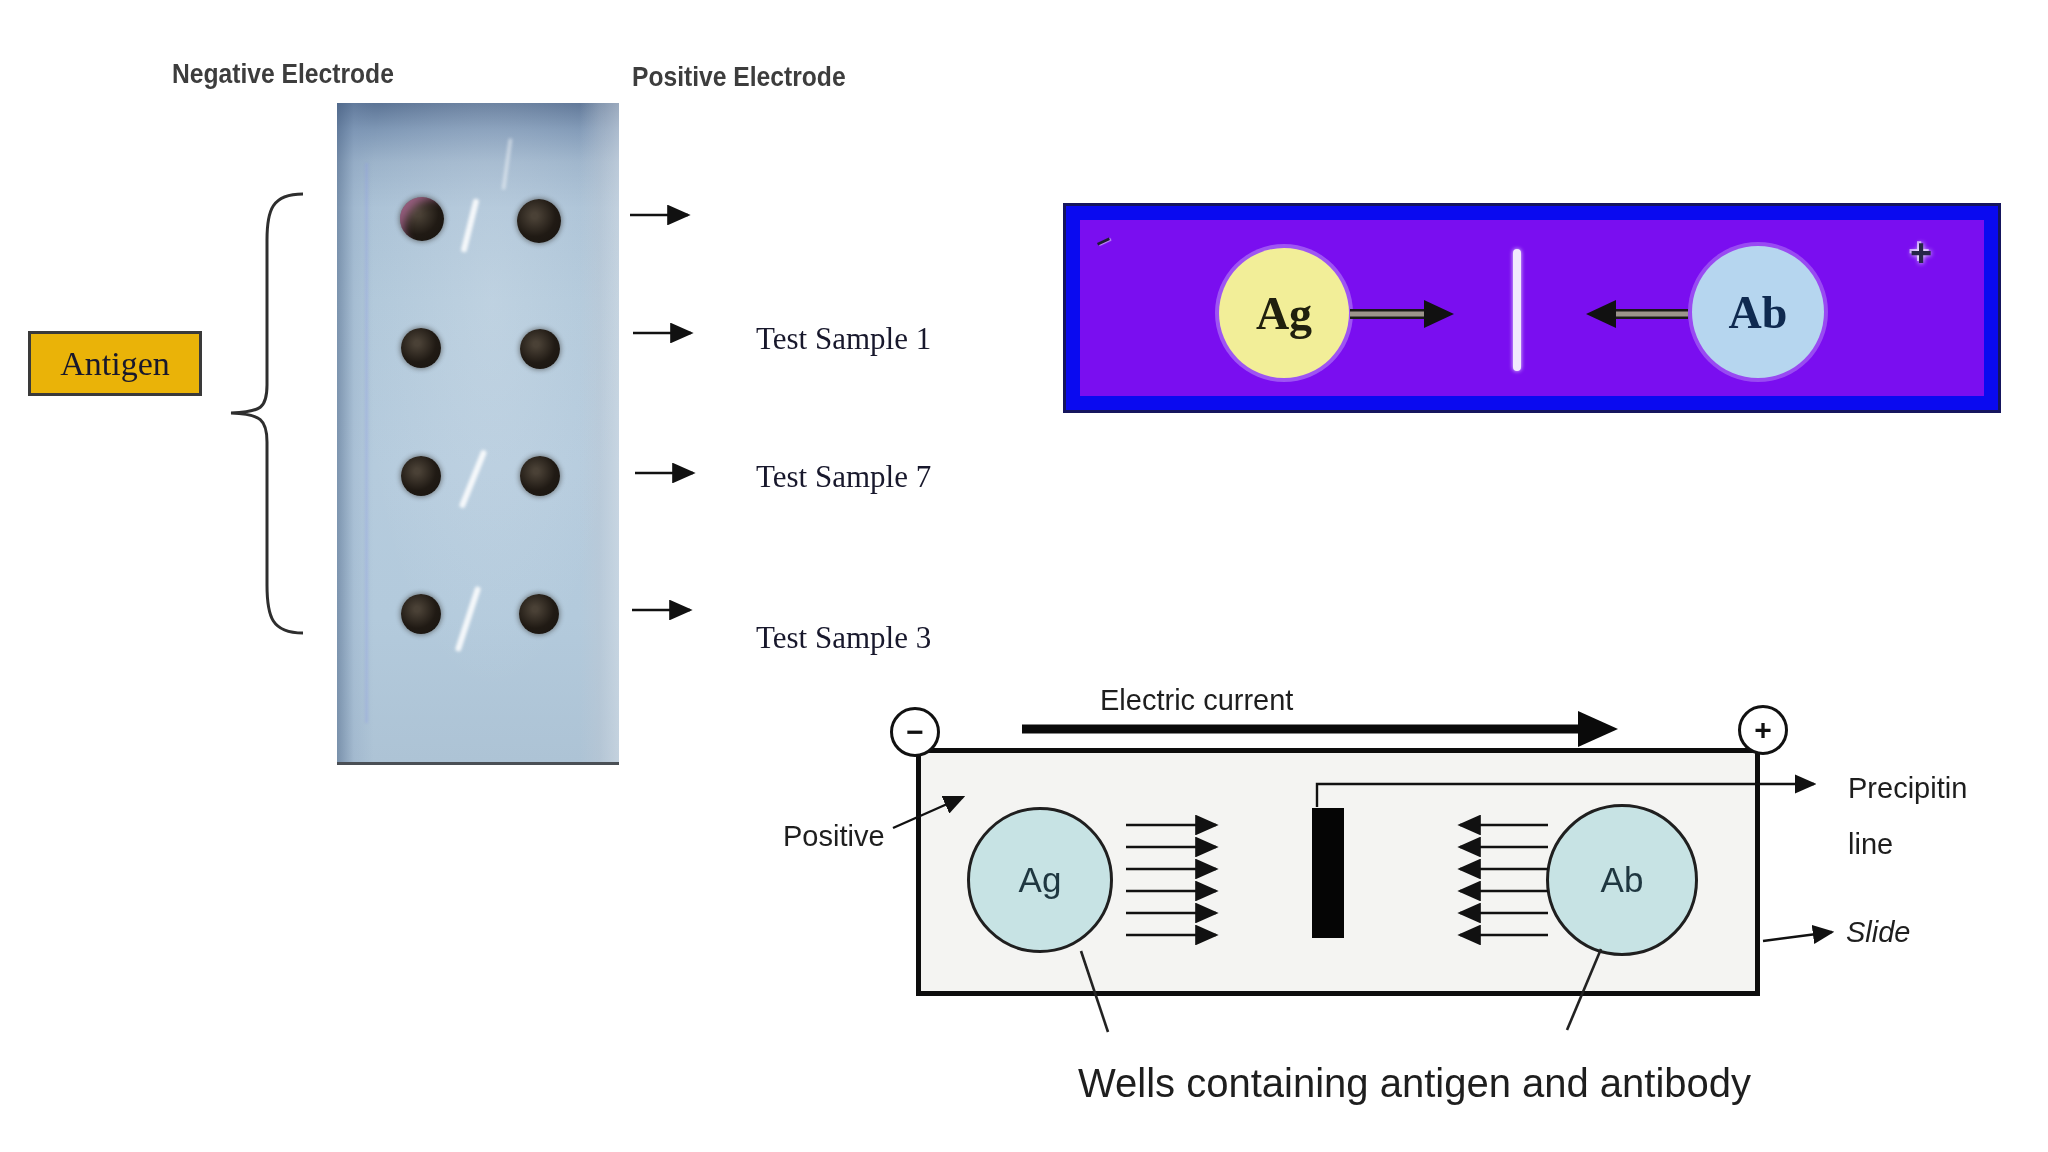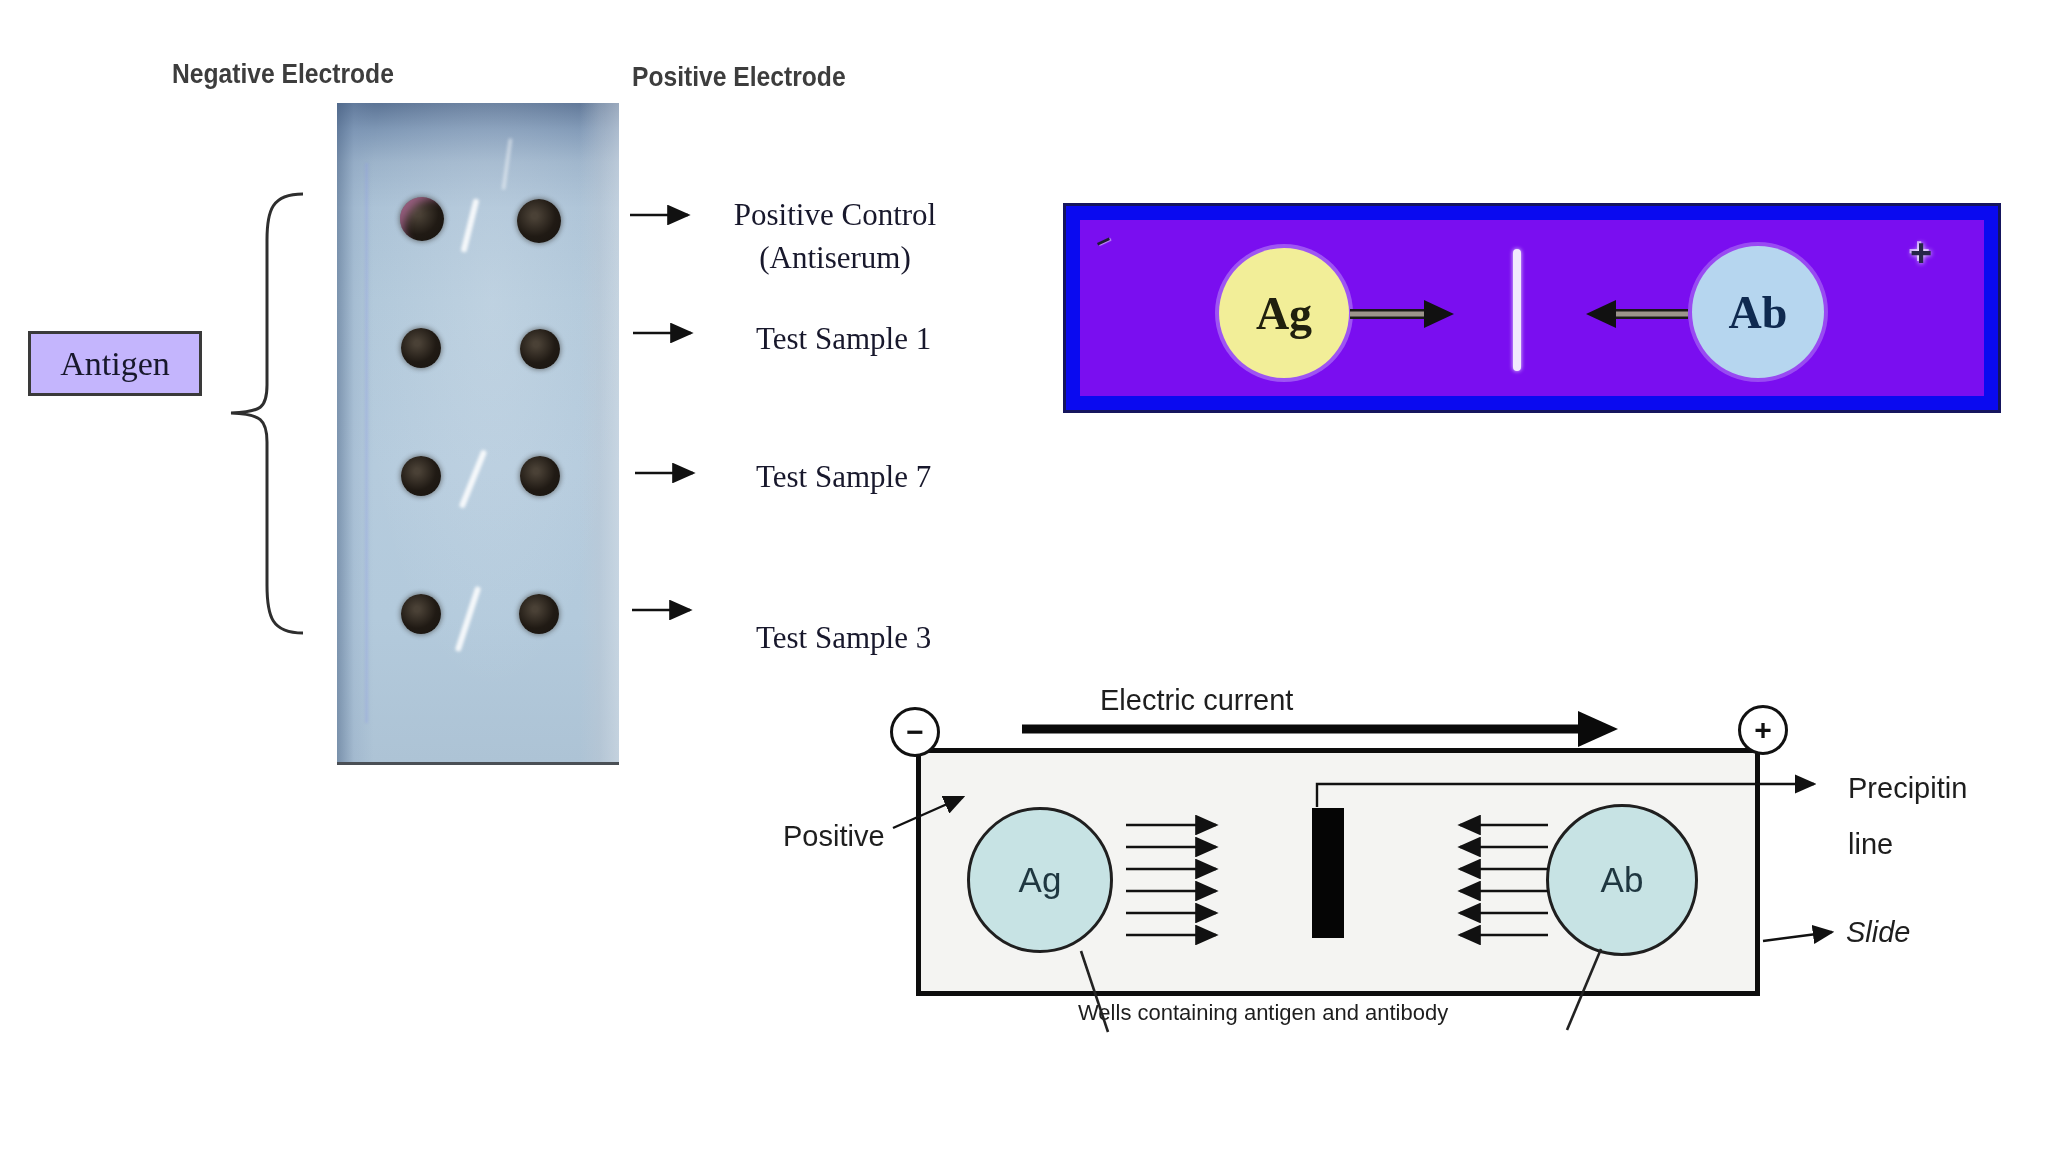--- a/index.html
+++ b/index.html
@@ -18,21 +18,21 @@
   .well{position:absolute;border-radius:50%;
     background:radial-gradient(circle at 40% 38%, #4a4136 8%, #201a14 55%, #17130f 100%);
     box-shadow:0 0 5px 1px rgba(30,26,20,.45);}
   .streak{position:absolute;background:rgba(255,255,255,.85);border-radius:4px;filter:blur(1.5px);}
   .vline{position:absolute;background:rgba(140,150,230,.28);filter:blur(1px);}
 
   
   .electrode{font-weight:700;font-size:28px;color:#3d3d3d;transform:scaleX(.88);transform-origin:left;}
 
   
-  .antigen-box{left:28px;top:331px;width:168px;height:59px;background:#c4b5fd;border:3px solid #3a3a3a;
+  .antigen-box{left:28px;top:331px;width:168px;height:59px;background:#eab308;border:3px solid #3a3a3a;
     display:flex;align-items:center;justify-content:center;}
   .serif{font-family:"Liberation Serif",serif;color:#18182c;}
   .antigen-box span{font-size:34px;}
   .row-label{font-size:31px;}
   .row0{left:713px;top:193px;width:244px;text-align:center;line-height:43px;}
 
   
   .cie{left:1066px;top:206px;width:904px;height:176px;background:#7a0ef0;
     border:14px solid #0a0af0;box-shadow:0 0 0 3px #15155e;}
   .cie .circle{position:absolute;border-radius:50%;display:flex;align-items:center;justify-content:center;
@@ -80,24 +80,20 @@
     <div class="well" style="left:64px;top:353px;width:40px;height:40px;"></div>
     <div class="well" style="left:183px;top:353px;width:40px;height:40px;"></div>
     <div class="well" style="left:64px;top:491px;width:40px;height:40px;"></div>
     <div class="well" style="left:182px;top:491px;width:40px;height:40px;"></div>
   </div>
 
   <div class="abs antigen-box">
     <span class="serif">Antigen</span>
   </div>
 
-  <div class="abs serif row-label row0">
-    <div>Positive Control</div>
-    <div>(Antiserum)</div>
-  </div>
   <div class="abs serif row-label" style="left:756px;top:321px;">Test Sample 1</div>
   <div class="abs serif row-label" style="left:756px;top:459px;">Test Sample 7</div>
   <div class="abs serif row-label" style="left:756px;top:620px;">Test Sample 3</div>
 
   <div class="abs cie">
     <div class="cie-minus">−</div>
     <div class="circle cie-ag">
       <span>Ag</span>
     </div>
     <div class="cie-line"></div>
@@ -118,21 +114,21 @@
     <span>Ag</span>
   </div>
   <div class="abs teal-circle" style="left:1546px;top:804px;width:146px;height:146px;">
     <span>Ab</span>
   </div>
   <div class="abs bar"></div>
 
   <div class="abs schem-label" style="left:783px;top:820px;">Positive</div>
   <div class="abs schem-label" style="left:1848px;top:760px;width:150px;line-height:56px;">Precipitin line</div>
   <div class="abs schem-label" style="left:1846px;top:916px;font-style:italic;">Slide</div>
-  <div class="abs schem-label" style="left:1078px;top:1000px;font-size:22px;">Wells containing antigen and antibody</div>
+  <div class="abs schem-label" style="left:1078px;top:1061px;font-size:40px;">Wells containing antigen and antibody</div>
 
   <svg class="overlay">
     <defs>
       <marker id="ah" markerWidth="9" markerHeight="8" refX="8" refY="4" orient="auto">
         <path d="M0,0 L9,4 L0,8 z" fill="#111"></path>
       </marker>
     </defs>
 
     <path d="M303,194 C272,194 267,210 267,240 L267,385 C267,408 261,412 231,413 C261,414 267,420 267,442 L267,585 C267,617 272,633 303,633" fill="none" stroke="#2e2e2e" stroke-width="3"></path>
 

